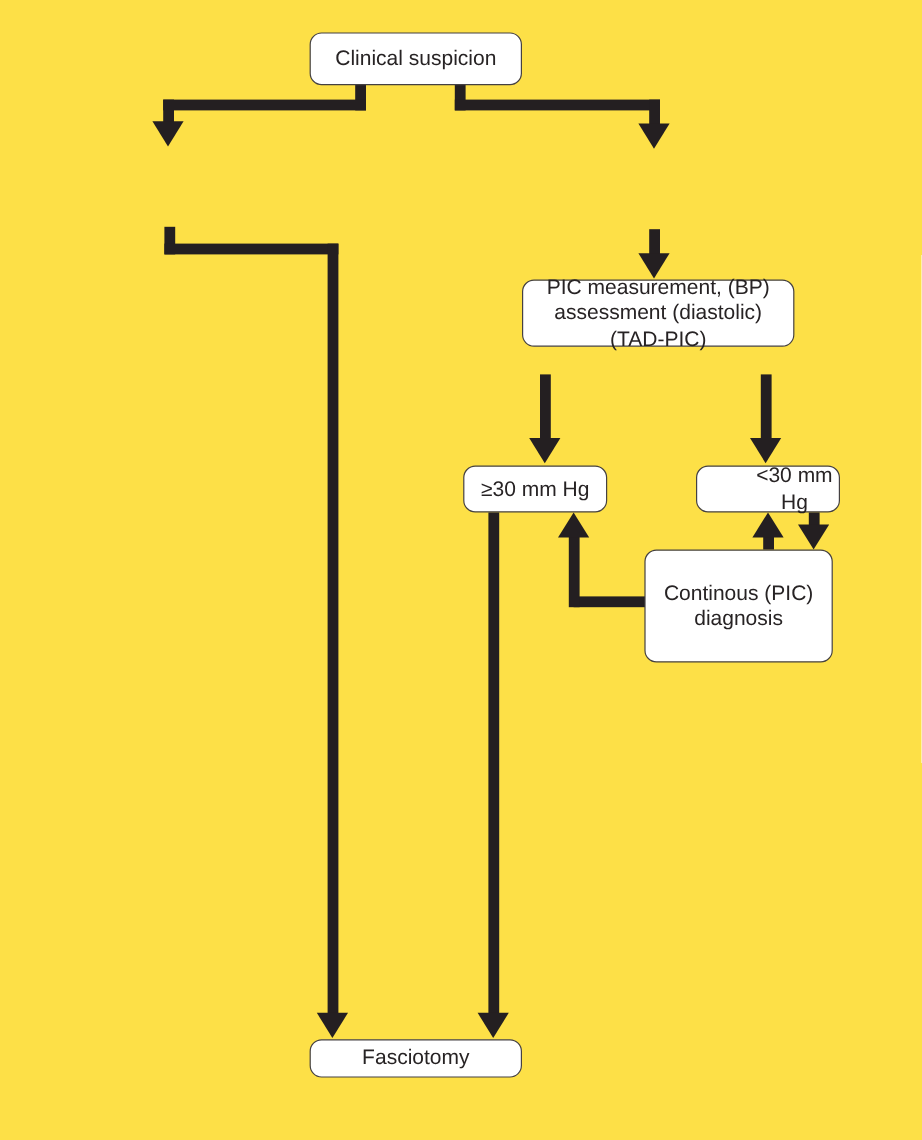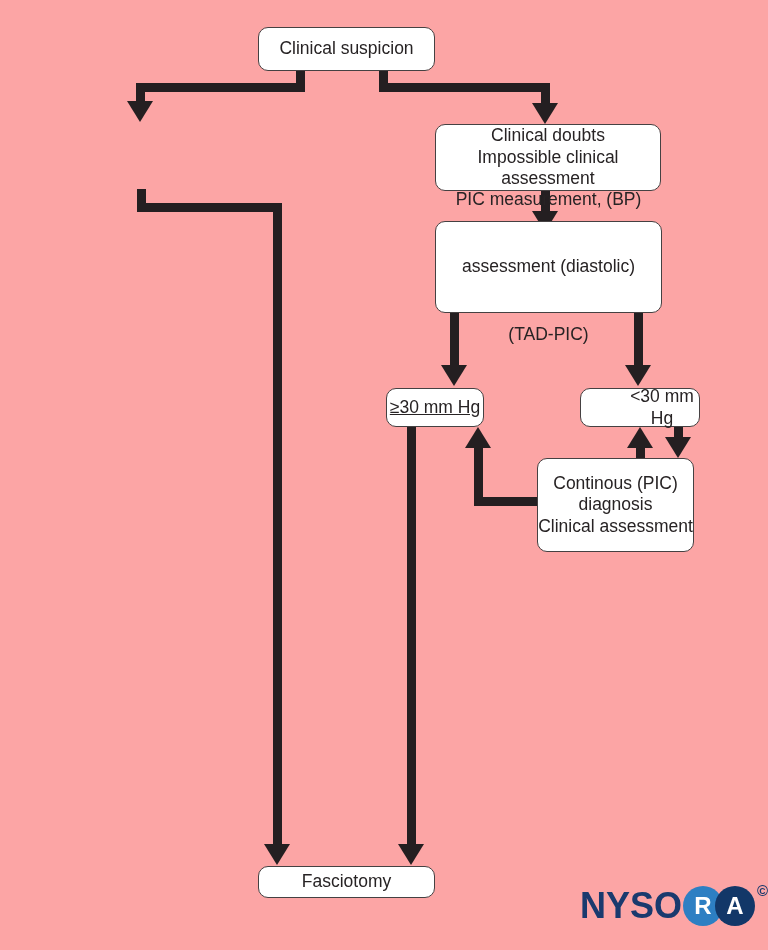--- a/index.html
+++ b/index.html
@@ -4,21 +4,21 @@
 <style>
   html, body {
     margin: 0;
     padding: 0;
     background: #ffffff;
   }
   .canvas {
     position: relative;
     width: 768px;
     height: 950px;
-    background: #fca5a5;
+    background: #fde047;
     font-family: "Liberation Sans", sans-serif;
     overflow: hidden;
   }
   
   .node {
     position: absolute;
     background: #ffffff;
     border: 1.5px solid #454142;
     border-radius: 10px;
     display: flex;
@@ -142,50 +142,38 @@
 
   <div class="seg" style="left:478px; top:497px; width:75px; height:9px;"></div>
   <div class="seg" style="left:474px; top:446px; width:9px; height:60px;"></div>
   <div class="arr up" style="left:465px; top:427px;"></div>
 
   <div class="node" style="left:258px; top:27px; width:177px; height:44px;">
     <div>Clinical suspicion</div>
   </div>
 
 
-  <div class="node" style="left:435px; top:124px; width:226px; height:67px;">
-    <div>Clinical doubts</div>
-    <div>Impossible clinical</div>
-    <div>assessment</div>
-  </div>
 
-  <div class="node" style="left:435px; top:221px; width:227px; height:92px;gap:46px;">
+  <div class="node" style="left:435px; top:233px; width:227px; height:56px;">
     <div>PIC measurement, (BP)</div>
     <div>assessment (diastolic)</div>
     <div>(TAD-PIC)</div>
   </div>
 
-  <div class="node" style="left:386px; top:388px; width:98px; height:39px;text-decoration:underline;">
+  <div class="node" style="left:386px; top:388px; width:120px; height:39px;">
     <div>≥30 mm Hg</div>
   </div>
 
   <div class="node" style="left:580px; top:388px; width:120px; height:39px;padding-left:44px;">
     <div>&lt;30 mm Hg</div>
   </div>
 
   <div class="node" style="left:537px; top:458px; width:157px; height:94px;">
     <div>Continous (PIC)</div>
     <div>diagnosis</div>
-    <div>Clinical assessment</div>
   </div>
 
   <div class="node" style="left:258px; top:866px; width:177px; height:32px;">
     <div>Fasciotomy</div>
   </div>
 
-  <div class="logo">
-    <span class="logo-text">NYSO</span>
-    <span class="badge r">R</span>
-    <span class="badge a">A</span>
-    <span class="copyright">©</span>
-  </div>
 
 </div>
 
 </body></html>

